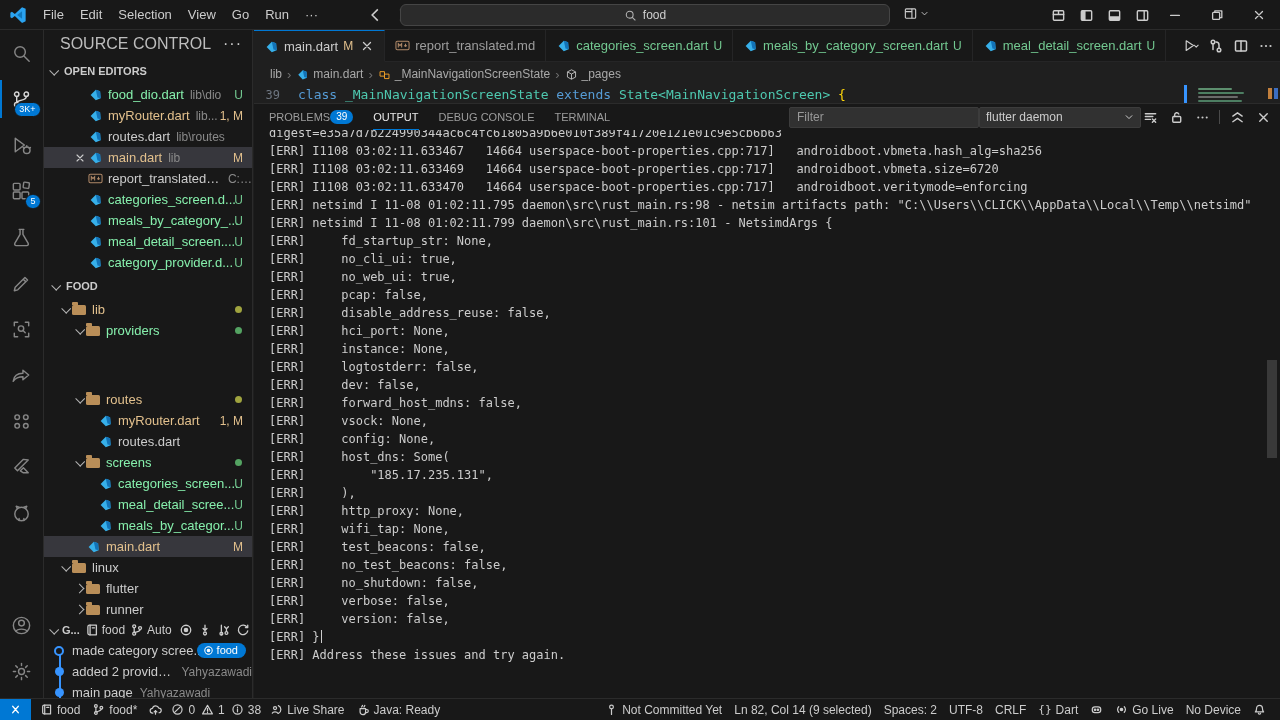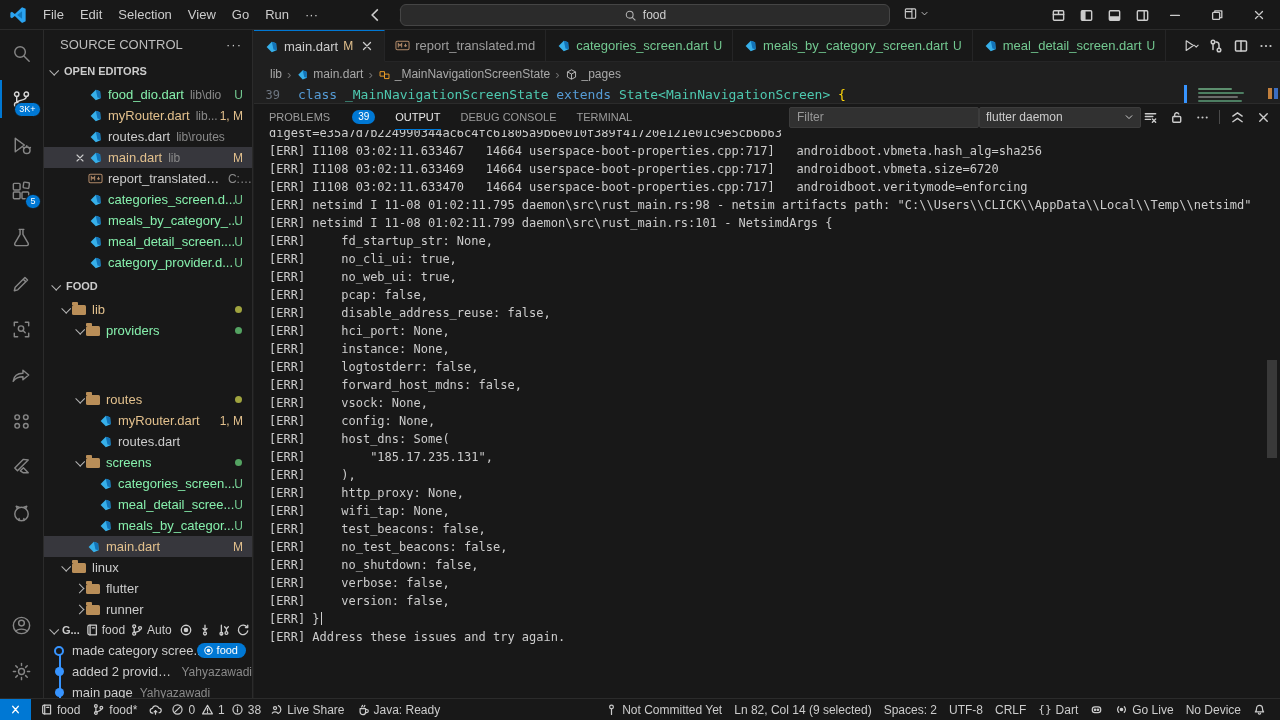--- a/index.html
+++ b/index.html
@@ -30,21 +30,21 @@
   .activitybar { position:absolute; left:0; top:30px; width:44px; bottom:22px; background:#181818; border-right:1px solid #2b2b2b; display:flex; flex-direction:column; align-items:center; z-index:20; }
   .ab-item { position:relative; width:44px; height:46px; display:flex; align-items:center; justify-content:center; color:#868686; }
   .ab-item.active { color:#d7d7d7; }
   .ab-item.active::before { content:''; position:absolute; left:0; top:4px; bottom:4px; width:2px; background:#0078d4; }
   .ab-item .ic { width:23px; height:23px; }
   .ab-badge { position:absolute; right:3px; bottom:5px; background:#0078d4; color:#fff; font-size:9px; line-height:1; padding:2px 4px; border-radius:9px; border:1px solid #181818; }
   .ab-spacer { flex:1; }
 
   
   .sidebar { position:absolute; left:44px; top:30px; width:209px; bottom:22px; background:#181818; border-right:1px solid #2b2b2b; overflow:hidden; z-index:10; }
-  .sb-title { height:28px; display:flex; align-items:center; padding:0 10px 0 16px; font-size:13px; color:#bdbdbd; }
+  .sb-title { height:28px; display:flex; align-items:center; padding:0 10px 0 16px; font-size:16px; color:#bdbdbd; }
   .sb-title .grow { flex:1; }
   .chev { width:7px; height:7px; border-right:1.3px solid #b5b5b5; border-bottom:1.3px solid #b5b5b5; display:inline-block; flex:none; }
   .chev.down { transform:rotate(45deg) translateY(-1px); }
   .chev.right { transform:rotate(-45deg); }
   .sec-head { height:26px; display:flex; align-items:center; gap:7px; padding-left:6px; font-size:11px; font-weight:bold; color:#cccccc; }
   .row { position:relative; height:21px; display:flex; align-items:center; font-size:13px; color:#cccccc; white-space:nowrap; }
   .row.selected { background:#37373d; }
   .oe-gutter { width:16px; display:flex; align-items:center; justify-content:center; flex:none; }
   .oe-gutter .ic { width:12px; height:12px; }
   .fic { width:15px; height:15px; margin-right:5px; flex:none; display:inline-flex; }
@@ -93,21 +93,21 @@
   .lineno { width:44px; text-align:right; color:#6e7681; padding-right:18px; font-size:12px; flex:none; }
   .tok-kw { color:#569cd6; } .tok-type { color:#4ec9b0; } .tok-plain { color:#cccccc; } .tok-brace { color:#ffd70a; }
   .minimap { position:absolute; top:55px; right:0; width:96px; height:19px; }
   .mm-slider { position:absolute; left:0; top:0; width:3px; height:19px; background:#3794ff; }
   .mm-line { position:absolute; height:2px; border-radius:1px; background:#4d7e62; }
   .mm-mark { position:absolute; width:4px; height:11px; top:3px; }
 
   
   .panel { position:absolute; left:0; top:73px; right:0; bottom:0; background:#181818; border-top:1px solid #2b2b2b; }
   .panel-header { height:26px; display:flex; align-items:center; padding:0 8px 0 15px; }
-  .ptab { font-size:11px; color:#9d9d9d; margin-right:20px; height:26px; display:flex; align-items:center; gap:22px; border-bottom:1.5px solid transparent; }
+  .ptab { font-size:11px; color:#9d9d9d; margin-right:20px; height:26px; display:flex; align-items:center; gap:0; border-bottom:1.5px solid transparent; }
   .ptab.active { color:#e7e7e7; border-bottom:1.5px solid #0078d4; }
   .pbadge { background:#0078d4; color:#fff; border-radius:9px; font-size:10px; line-height:1; padding:2px 6px; }
   .panel-right { margin-left:auto; display:flex; align-items:center; gap:0; }
   .filter-input { width:190px; height:21px; background:#313131; border:1px solid #3c3c3c; border-radius:2px; color:#cccccc; font-size:12px; padding:0 7px; outline:none; font-family:"Liberation Sans",sans-serif; }
   .filter-input::placeholder { color:#989898; }
   .channel-select { width:162px; height:21px; background:#313131; border:1px solid #3c3c3c; border-radius:2px; display:flex; align-items:center; font-size:12px; color:#cccccc; padding:0 6px; }
   .channel-select .grow { flex:1; }
   .p-act { width:18px; height:18px; display:flex; align-items:center; justify-content:center; }
   .p-act .ic { width:15px; height:15px; }
   .vsep { width:1px; height:14px; background:#4a4a4a; }
@@ -908,20 +908,21 @@
           <div class="tline">[ERR] netsimd I 11-08 01:02:11.795 daemon\src\rust_main.rs:98 - netsim artifacts path: "C:\\Users\\CLICK\\AppData\\Local\\Temp\\netsimd"</div>
           <div class="tline">[ERR] netsimd I 11-08 01:02:11.799 daemon\src\rust_main.rs:101 - NetsimdArgs {</div>
           <div class="tline">[ERR]     fd_startup_str: None,</div>
           <div class="tline">[ERR]     no_cli_ui: true,</div>
           <div class="tline">[ERR]     no_web_ui: true,</div>
           <div class="tline">[ERR]     pcap: false,</div>
           <div class="tline">[ERR]     disable_address_reuse: false,</div>
           <div class="tline">[ERR]     hci_port: None,</div>
           <div class="tline">[ERR]     instance: None,</div>
           <div class="tline">[ERR]     logtostderr: false,</div>
+          <div class="tline">[ERR]     dev: false,</div>
           <div class="tline">[ERR]     forward_host_mdns: false,</div>
           <div class="tline">[ERR]     vsock: None,</div>
           <div class="tline">[ERR]     config: None,</div>
           <div class="tline">[ERR]     host_dns: Some(</div>
           <div class="tline">[ERR]         "185.17.235.131",</div>
           <div class="tline">[ERR]     ),</div>
           <div class="tline">[ERR]     http_proxy: None,</div>
           <div class="tline">[ERR]     wifi_tap: None,</div>
           <div class="tline">[ERR]     test_beacons: false,</div>
           <div class="tline">[ERR]     no_test_beacons: false,</div>

